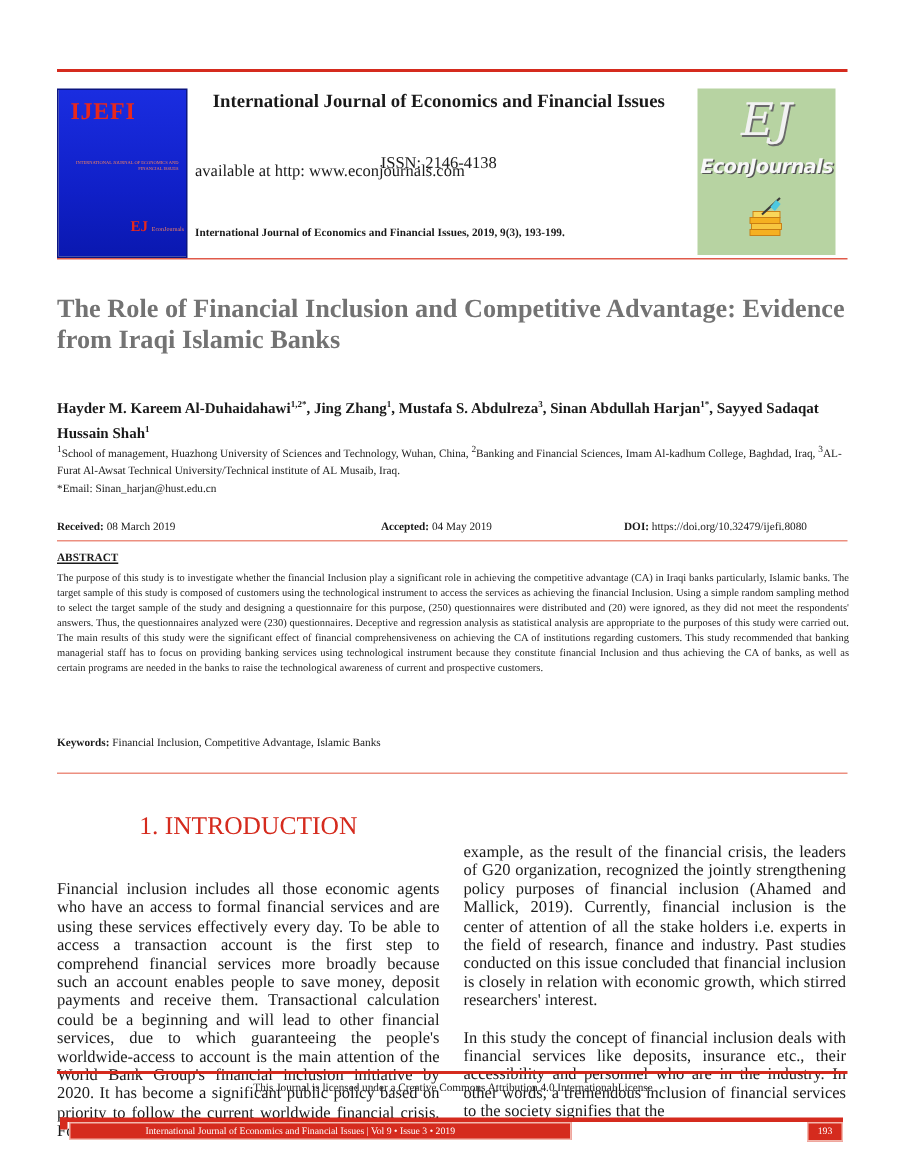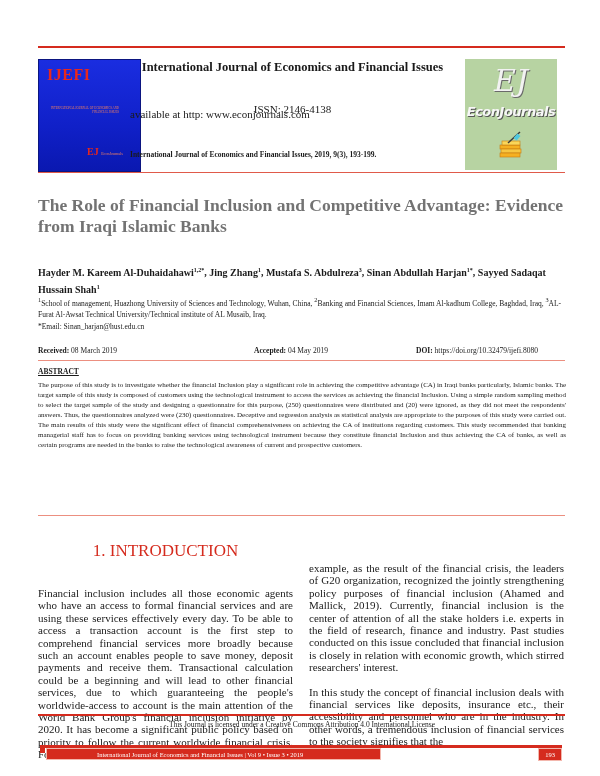--- a/index.html
+++ b/index.html
@@ -9,21 +9,20 @@
   }
   .abs { position: absolute; }
   .rule-red { position: absolute; height: 2px; background: #d52b1e; }
   .rule-thin { position: absolute; height: 1px; background: #e05a4a; }
 
   
   .ijefi-logo {
     left: 38px; top: 59px; width: 85px; height: 111px;
     background: linear-gradient(180deg, #1a2de0 0%, #1020c8 60%, #0a18b0 100%);
     border: 1px solid #0b1580;
-    padding-left: 16px;
   }
   .ijefi-title { left: 8px; top: 6px; font-size: 16px; font-weight: bold; color: #e8281c; letter-spacing: 0.5px; }
   .ijefi-sub { left: 6px; top: 46px; width: 74px; font-size: 3px; line-height: 4px; color: #f08060; text-align: right; }
   .ijefi-ej { left: 48px; top: 86px; font-size: 10px; font-weight: bold; color: #e8281c; }
   .ijefi-ej small { font-size: 4px; color: #f08060; font-weight: normal; }
 
   .ej-logo {
     left: 465px; top: 59px; width: 92px; height: 111px;
     background: #b7d3a2;
   }
@@ -121,20 +120,21 @@
 <div class="abs dates" style="left:38px;"><b>Received:</b> <span>08 March 2019</span></div>
 <div class="abs dates" style="left:254px;"><b>Accepted:</b> <span>04 May 2019</span></div>
 <div class="abs dates" style="left:416px;"><b>DOI:</b> <span>https://doi.org/10.32479/ijefi.8080</span></div>
 
 <div class="rule-thin" style="left:38px; top:360px; width:527px; background:#ec8f80;"></div>
 
 <div class="abs abstract-h">ABSTRACT</div>
 <div class="abs abstract">The purpose of this study is to investigate whether the financial Inclusion play a significant role in achieving the competitive advantage (CA) in Iraqi banks particularly, Islamic banks. The target sample of this study is composed of customers using the technological instrument to access the services as achieving the financial Inclusion. Using a simple random sampling method to select the target sample of the study and designing a questionnaire for this purpose, (250) questionnaires were distributed and (20) were ignored, as they did not meet the respondents' answers. Thus, the questionnaires analyzed were (230) questionnaires. Deceptive and regression analysis as statistical analysis are appropriate to the purposes of this study were carried out. The main results of this study were the significant effect of financial comprehensiveness on achieving the CA of institutions regarding customers. This study recommended that banking managerial staff has to focus on providing banking services using technological instrument because they constitute financial Inclusion and thus achieving the CA of banks, as well as certain programs are needed in the banks to raise the technological awareness of current and prospective customers.</div>
 
 <div class="abs kw">
+  <div><b>Keywords:</b> <span>Financial Inclusion, Competitive Advantage, Islamic Banks</span></div>
 </div>
 
 <div class="rule-thin" style="left:38px; top:515px; width:527px; background:#ec8f80;"></div>
 
 <div class="abs sec-head">1. INTRODUCTION</div>
 <div class="abs col col-left">
   <p>Financial inclusion includes all those economic agents who have an access to formal financial services and are using these services effectively every day. To be able to access a transaction account is the first step to comprehend financial services more broadly because such an account enables people to save money, deposit payments and receive them. Transactional calculation could be a beginning and will lead to other financial services, due to which guaranteeing the people's worldwide-access to account is the main attention of the World Bank Group's financial inclusion initiative by 2020. It has become a significant public policy based on priority to follow the current worldwide financial crisis. For</p>
 </div>
 <div class="abs col col-right">
   <p>example, as the result of the financial crisis, the leaders of G20 organization, recognized the jointly strengthening policy purposes of financial inclusion (Ahamed and Mallick, 2019). Currently, financial inclusion is the center of attention of all the stake holders i.e. experts in the field of research, finance and industry. Past studies conducted on this issue concluded that financial inclusion is closely in relation with economic growth, which stirred researchers' interest.</p>

